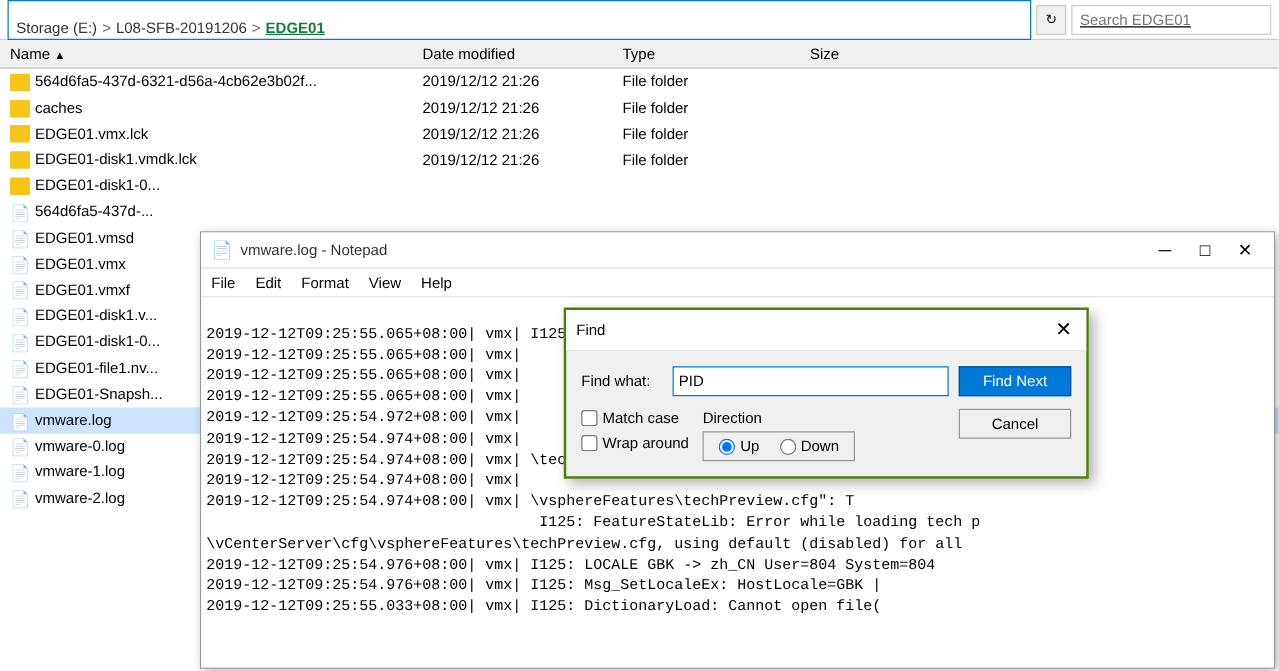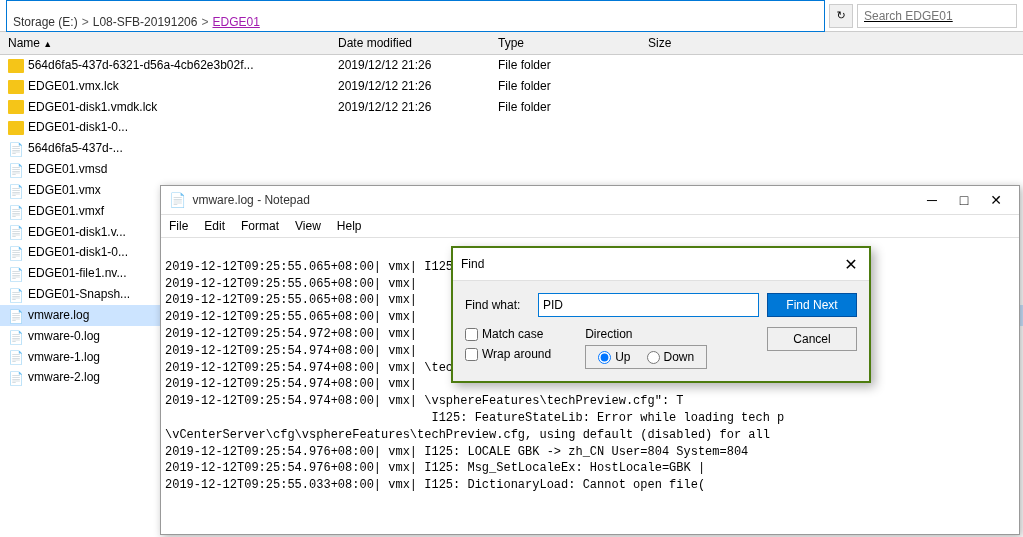--- a/index.html
+++ b/index.html
@@ -12,21 +12,21 @@
     .address-bar {
       display: flex; align-items: center; background: #fff; border-bottom: 1px solid #ccc;
       padding: 4px 6px; gap: 4px; height: 32px;
     }
     .address-path {
       display: flex; align-items: center; flex: 1; border: 1px solid #0078d7;
       padding: 2px 6px; background: #fff; font-size: 12px; gap: 4px;
     }
     .address-path span { color: #333; margin-top: 12px; }
     .address-path .sep { color: #666; }
-    .address-path .current { font-weight: normal; color: #a21caf; text-decoration: underline; }
+    .address-path .current { font-weight: bold; color: #15803d; text-decoration: underline; }
     .addr-buttons { display: flex; gap: 2px; }
     .addr-btn { width: 24px; height: 24px; border: 1px solid #ccc; background: #f0f0f0; cursor: pointer; display: flex; align-items: center; justify-content: center; font-size: 11px; }
     .search-box { border: 1px solid #ccc; padding: 2px 6px; width: 160px; height: 24px; font-size: 12px; text-decoration: underline; }
 
     .file-list { flex: 1; overflow: hidden; position: relative; }
     .file-table { width: 100%; border-collapse: collapse; }
     .file-table th { background: #f0f0f0; border-bottom: 1px solid #ccc; padding: 4px 8px; text-align: left; font-weight: normal; font-size: 12px; cursor: pointer; }
     .file-table td { padding: 3px 8px; font-size: 12px; white-space: nowrap; }
     .file-table tr.selected td { background: #cce4ff; }
 
@@ -132,20 +132,26 @@
         </tr>
       </thead>
       <tbody id="file-tbody">
       <tr>
     <td><span style="display:inline-block;width:16px;height:14px;background:#f5c518;margin-right:4px;vertical-align:middle;border-radius:1px;"></span><span>564d6fa5-437d-6321-d56a-4cb62e3b02f...</span></td>
     <td>2019/12/12 21:26</td>
     <td>File folder</td>
     <td></td>
   </tr>
           <tr>
+    <td><span style="display:inline-block;width:16px;height:14px;background:#f5c518;margin-right:4px;vertical-align:middle;border-radius:1px;"></span><span>caches</span></td>
+    <td>2019/12/12 21:26</td>
+    <td>File folder</td>
+    <td></td>
+  </tr>
+          <tr>
     <td><span style="display:inline-block;width:16px;height:14px;background:#f5c518;margin-right:4px;vertical-align:middle;border-radius:1px;"></span><span>EDGE01.vmx.lck</span></td>
     <td>2019/12/12 21:26</td>
     <td>File folder</td>
     <td></td>
   </tr>
           <tr>
     <td><span style="display:inline-block;width:16px;height:14px;background:#f5c518;margin-right:4px;vertical-align:middle;border-radius:1px;"></span><span>EDGE01-disk1.vmdk.lck</span></td>
     <td>2019/12/12 21:26</td>
     <td>File folder</td>
     <td></td>
@@ -288,21 +294,21 @@
         <div class="find-options-left">
           <div class="checkbox-item">
             <input type="checkbox" id="matchCase" style="">
             <label for="matchCase">Match case</label>
           </div>
           <div class="checkbox-item">
             <input type="checkbox" id="wrapAround" style="">
             <label for="wrapAround">Wrap around</label>
           </div>
         </div>
-        <div style="flex:1; display:flex; flex-direction:column; align-items:flex-start; margin-left:26px;">
+        <div style="flex:1; display:flex; flex-direction:column; align-items:flex-start; margin-left:3px;">
           <span class="direction-label">Direction</span>
           <div class="direction-group">
             <div class="radio-item">
               <input type="radio" name="direction" id="dirUp" checked="" style="">
               <label for="dirUp">Up</label>
             </div>
             <div class="radio-item">
               <input type="radio" name="direction" id="dirDown" style="">
               <label for="dirDown">Down</label>
             </div>

